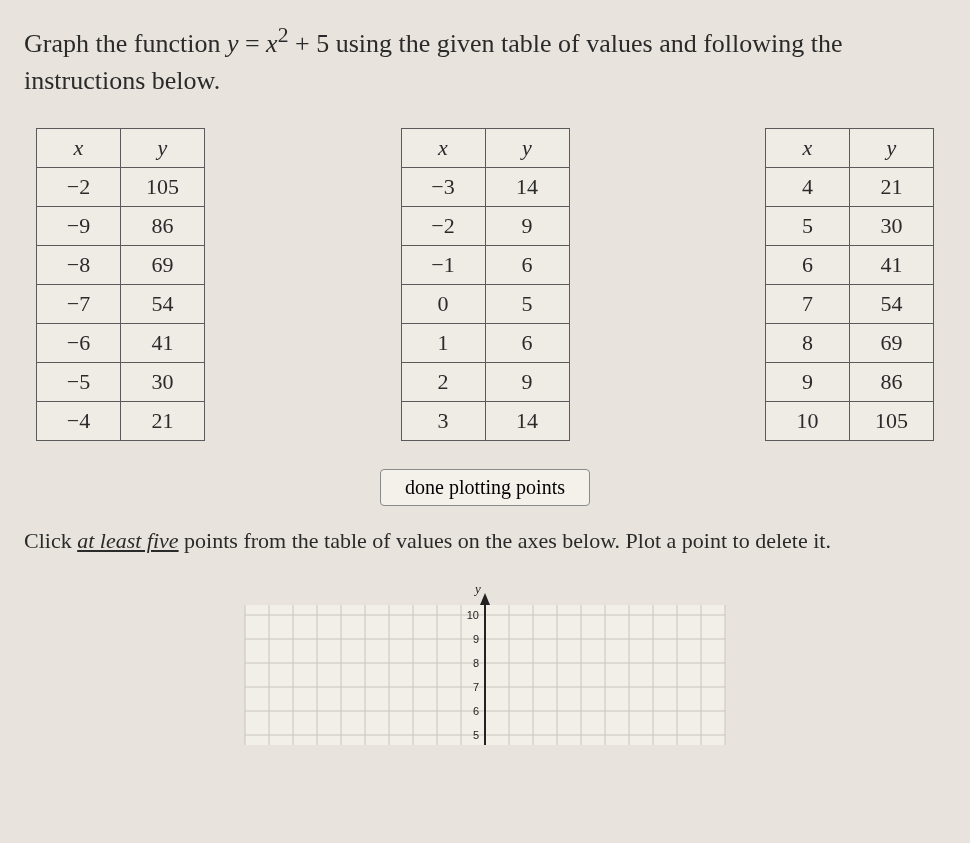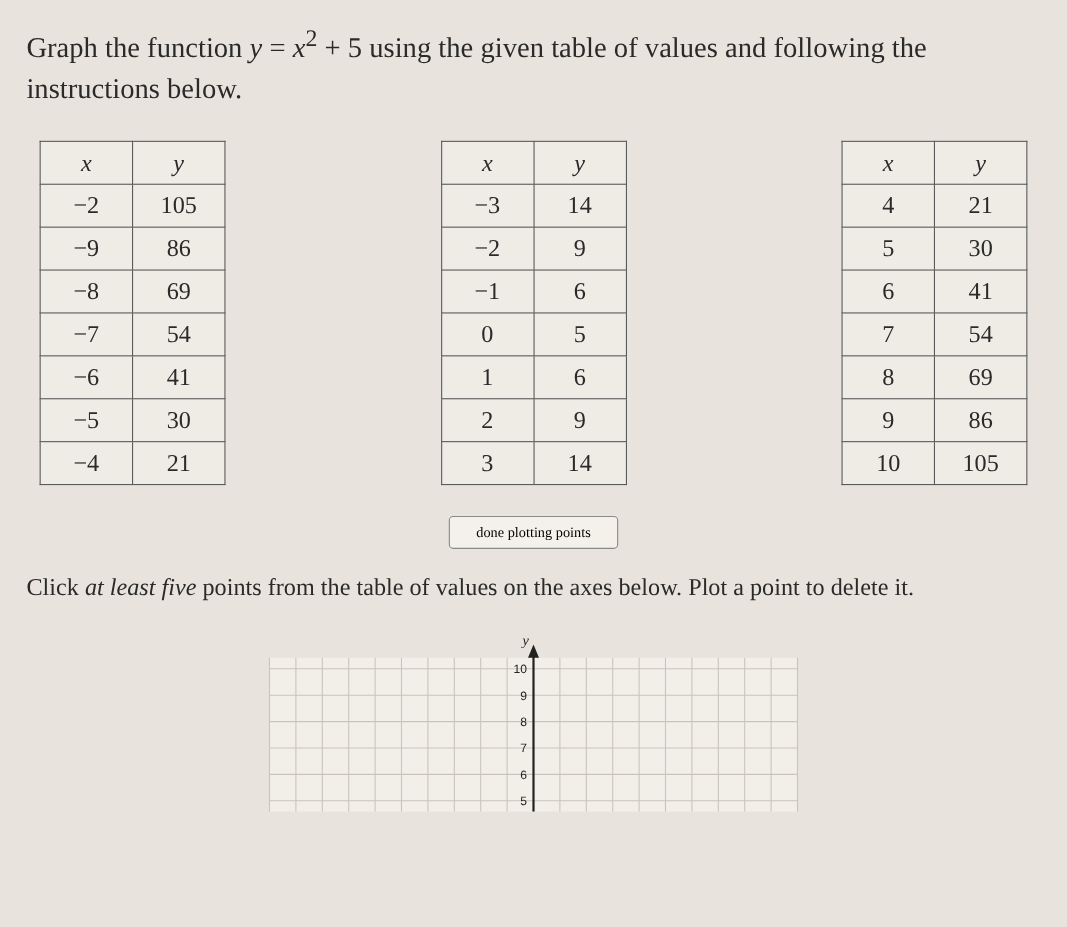--- a/index.html
+++ b/index.html
@@ -38,33 +38,33 @@
     font-weight: normal;
   }
   table.val th {
     font-style: italic;
     font-family: 'Times New Roman', serif;
     font-weight: normal;
   }
   .btn-row { text-align: center; margin: 10px 0 18px; }
   button.done {
     font-family: Georgia, serif;
-    font-size: 13px;
+    font-size: 20px;
     padding: 6px 24px;
     background: #f4f1eb;
     border: 1px solid #8a8a8a;
     border-radius: 4px;
     cursor: pointer;
   }
   .instr {
     font-size: 22px;
     line-height: 1.5;
     margin-bottom: 18px;
   }
-  .instr em { font-style: italic; }
+  .instr em { font-style: italic; text-decoration: underline; }
   .graph-wrap {
     display: flex;
     justify-content: center;
   }
   svg.graph { display: block; }
 </style>
 </head>
 <body>
 
 <div class="prompt">

